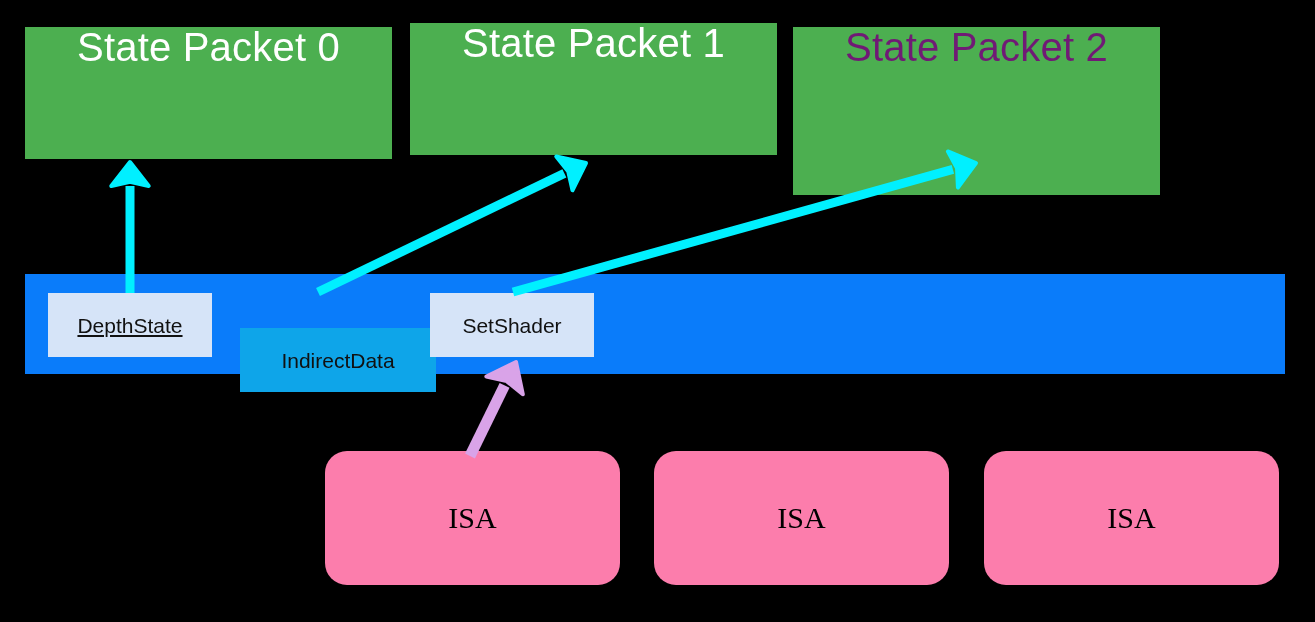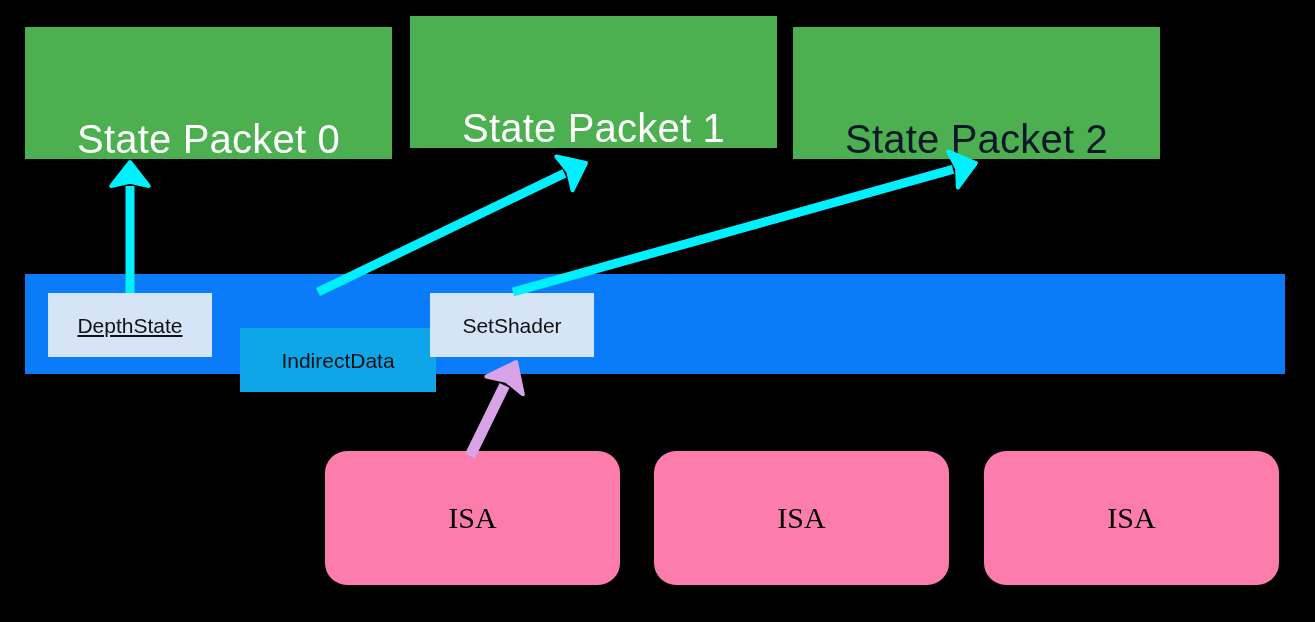--- a/index.html
+++ b/index.html
@@ -17,28 +17,28 @@
     height: 622px;
     background: #000000;
     overflow: hidden;
   }
   .state-packet {
     position: absolute;
     box-sizing: border-box;
     background: #4CAF50;
     color: #FFFFFF;
     display: flex;
-    align-items: flex-end;
+    align-items: flex-start;
     justify-content: center;
     font-family: "Liberation Sans", sans-serif;
     font-size: 40px;
     font-weight: 400;
     letter-spacing: 0.2px;
     line-height: 1;
-    padding-bottom: 0;
+    padding-bottom: 22px;
   }
   #stream-bar {
     position: absolute;
     box-sizing: border-box;
     background: #0A7CFA;
     display: block;
   }
   .stream-chunk {
     position: absolute;
     box-sizing: border-box;
@@ -85,24 +85,24 @@
   }
 </style>
 </head>
 <body style="background: rgb(0, 0, 0);">
 
 <div id="canvas" style="background: rgb(0, 0, 0);">
 
   <div class="state-packet" style="left: 25px; top: 27px; width: 367px; height: 132px; background: rgb(76, 175, 80); color: rgb(255, 255, 255);">
     <span>State Packet 0</span>
   </div>
-  <div class="state-packet" style="left: 410px; top: 16px; width: 367px; height: 132px; background: rgb(76, 175, 80); color: rgb(255, 255, 255);">
+  <div class="state-packet" style="left: 410px; top: 23px; width: 367px; height: 132px; background: rgb(76, 175, 80); color: rgb(255, 255, 255);">
     <span>State Packet 1</span>
   </div>
-  <div class="state-packet" style="left: 793px; top: 27px; width: 367px; height: 132px; background: rgb(76, 175, 80); color: #0f172a;">
+  <div class="state-packet" style="left: 793px; top: 27px; width: 367px; height: 168px; background: rgb(76, 175, 80); color: #701a75;">
     <span>State Packet 2</span>
   </div>
 
   <div id="stream-bar" style="left: 25px; top: 274px; width: 1260px; height: 100px; background: rgb(10, 124, 250);"></div>
 
   <div class="stream-chunk" style="left: 48px; top: 293px; width: 164px; height: 64px; background: rgb(214, 228, 248); text-decoration: underline;">
     <span>DepthState</span>
   </div>
   <div class="stream-chunk" style="left: 240px; top: 293px; width: 196px; height: 64px; background: #0ea5e9; margin-top: 35px;">
     <span>IndirectData</span>

